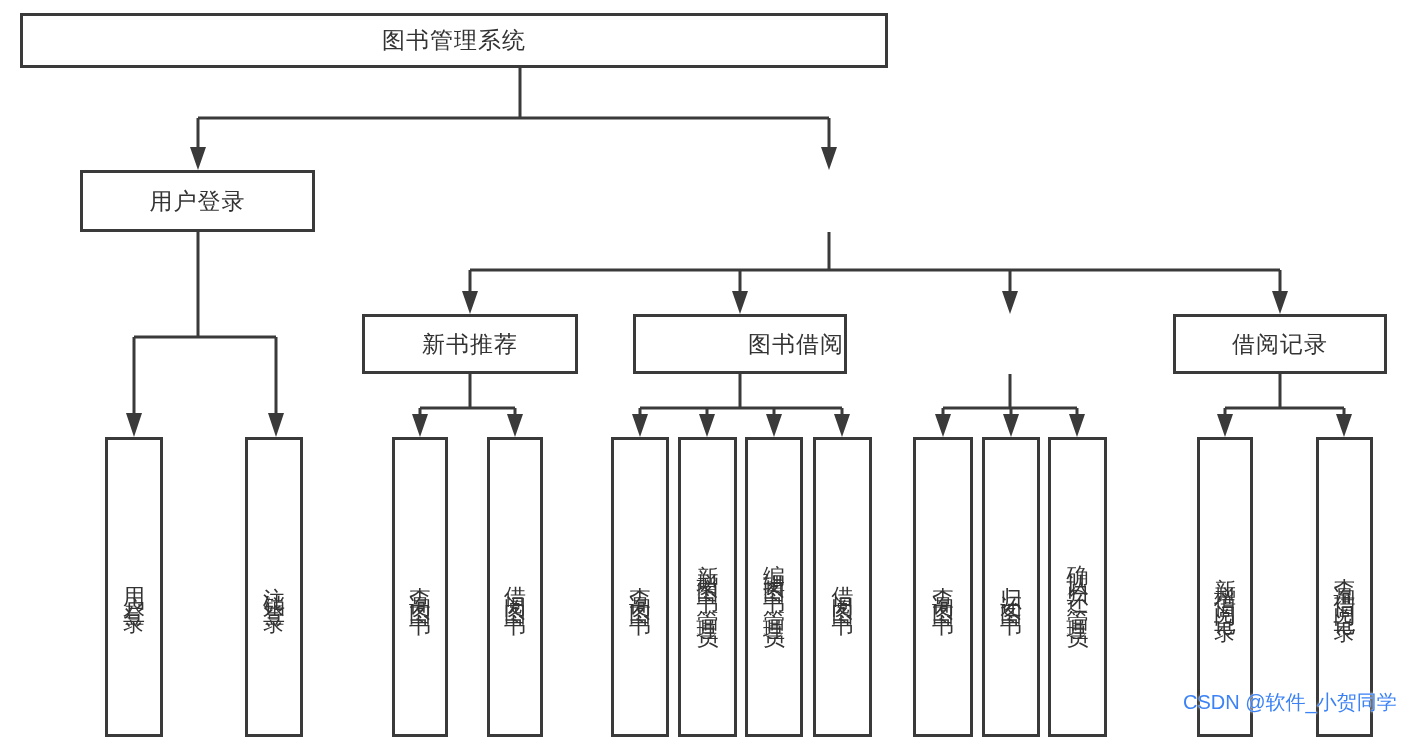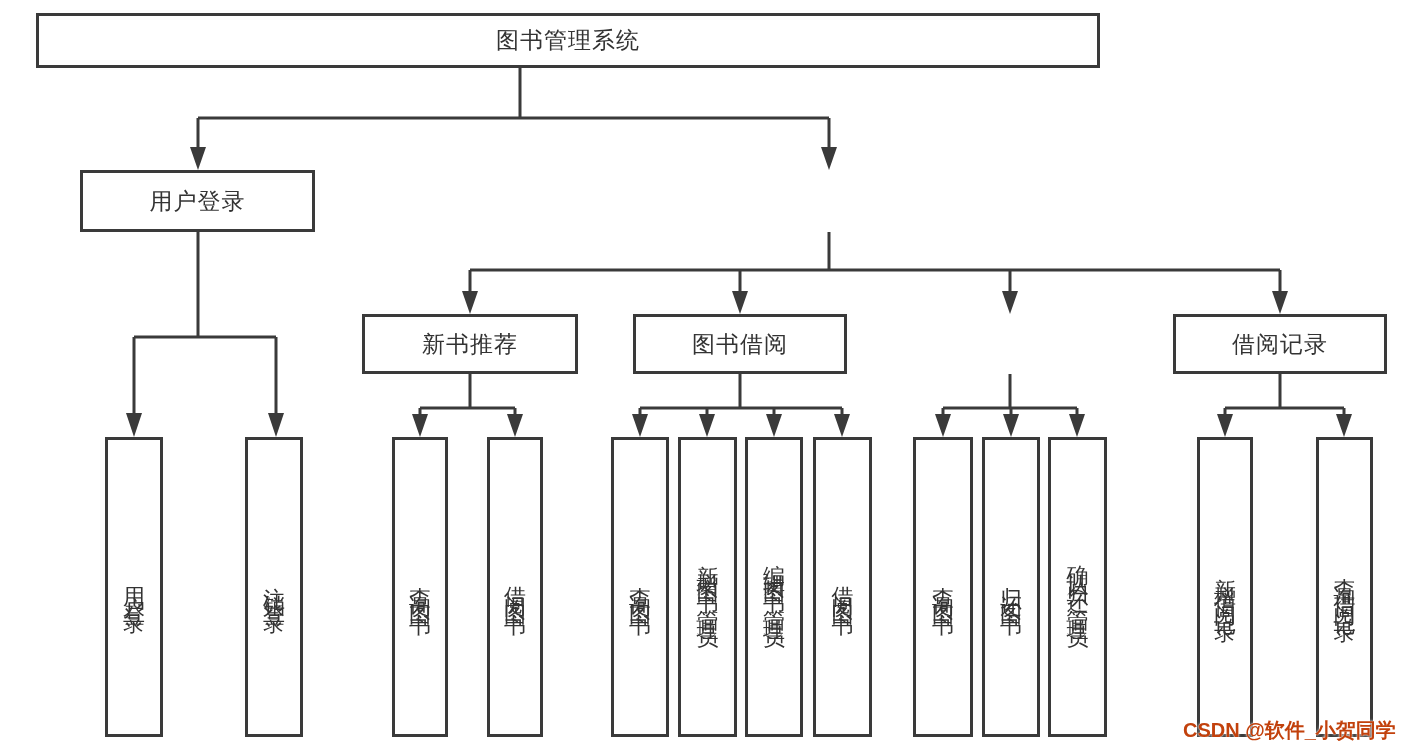--- a/index.html
+++ b/index.html
@@ -49,28 +49,27 @@
     writing-mode: vertical-rl;
     text-orientation: mixed;
     font-size: 22px;
     letter-spacing: 9px;
     line-height: 1;
     white-space: nowrap;
   }
   .watermark {
     position: absolute;
     left: 1183px;
-    top: 717px;
+    top: 689px;
     font-size: 20px;
-    color: #c2410c;
+    color: #3b82f6;
     text-shadow: 0 0 3px #ffffff, 0 0 1px #ffffff;
     white-space: nowrap;
     z-index: 10;
     pointer-events: none;
-    font-weight: bold;
   }
 </style>
 </head>
 <body>
 
 <div class="canvas">
 
   <svg class="connectors" viewBox="0 0 1405 747">
 
     <g>
@@ -114,32 +113,32 @@
       <polygon points="1069,414 1085,414 1077,437"></polygon>
     </g>
 
     <g>
       <path d="M1280 374 V408 M1225 408 H1344 M1225 408 V418 M1344 408 V418"></path>
       <polygon points="1217,414 1233,414 1225,437"></polygon>
       <polygon points="1336,414 1352,414 1344,437"></polygon>
     </g>
   </svg>
 
-  <div class="node h" style="left:20px; top:13px; width:1064px; height:55px;margin-left:16px;">
+  <div class="node h" style="left:20px; top:13px; width:868px; height:55px;">
     <span>图书管理系统</span>
   </div>
 
   <div class="node h" style="left:80px; top:170px; width:235px; height:62px;">
     <span>用户登录</span>
   </div>
 
   <div class="node h" style="left:362px; top:314px; width:216px; height:60px;">
     <span>新书推荐</span>
   </div>
-  <div class="node h" style="left:633px; top:314px; width:214px; height:60px;">
+  <div class="node h" style="left:633px; top:314px; width:214px; height:60px;justify-content:flex-end;">
     <span>图书借阅</span>
   </div>
   <div class="node h" style="left:1173px; top:314px; width:214px; height:60px;">
     <span>借阅记录</span>
   </div>
 
   <div class="node v" style="left:105px; top:437px; width:58px; height:300px;">
     <span>用户登录</span>
   </div>
   <div class="node v" style="left:245px; top:437px; width:58px; height:300px;">

